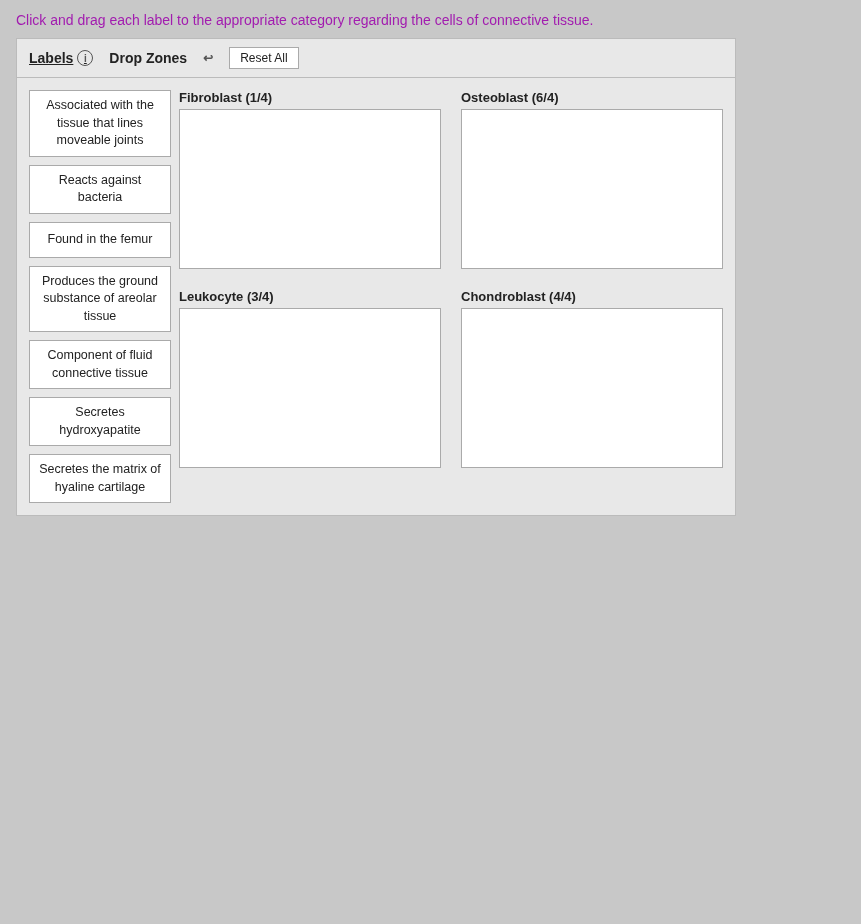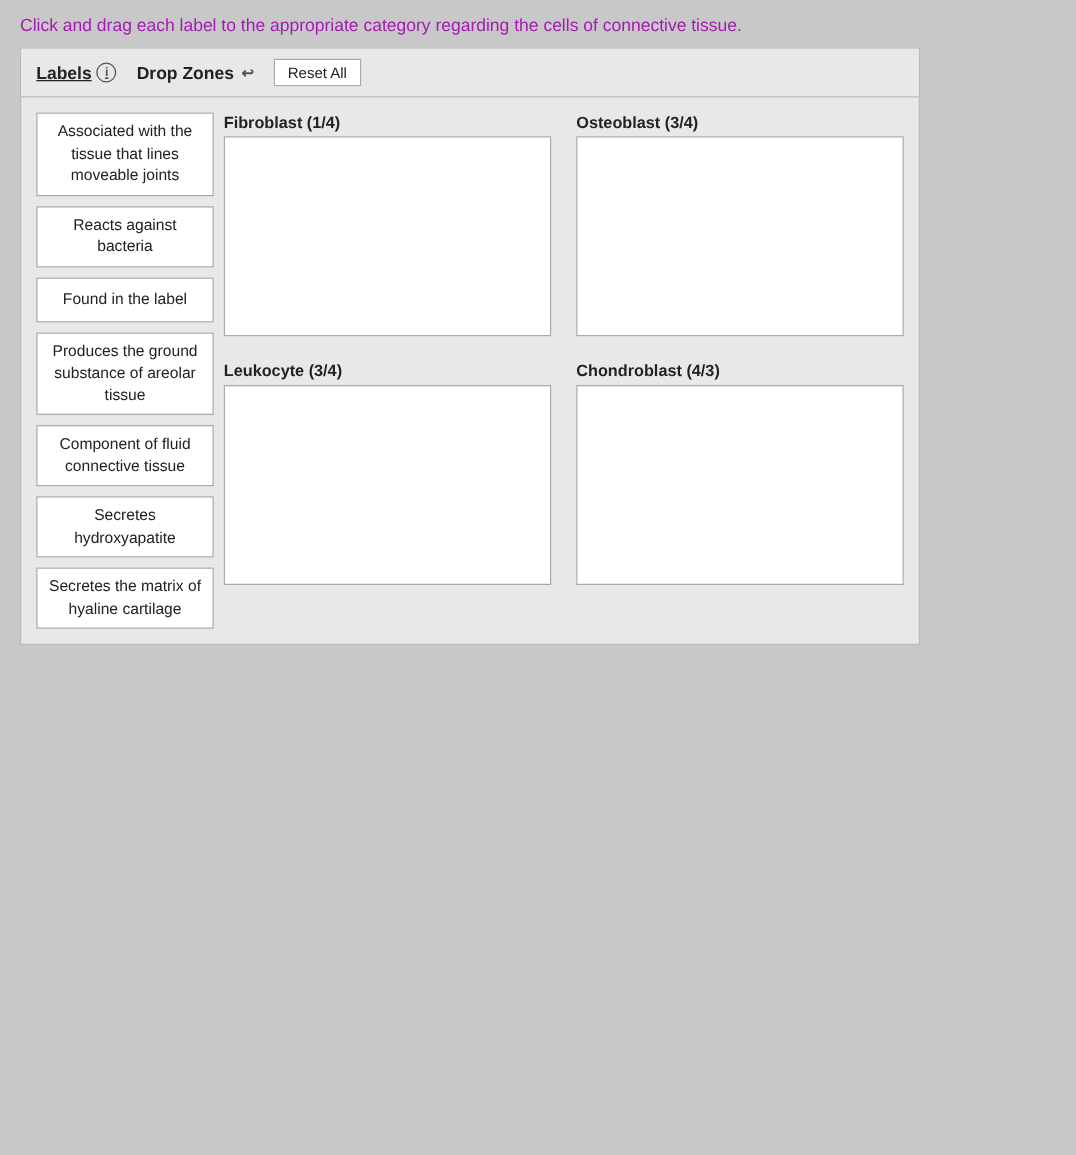--- a/index.html
+++ b/index.html
@@ -55,21 +55,21 @@
       color: #555;
       font-weight: bold;
       cursor: default;
     }
     .header-dropzones {
       font-size: 14px;
       font-weight: bold;
       color: #222;
       display: flex;
       align-items: center;
-      gap: 6px;
+      gap: 16px;
     }
     .arrow-icon {
       font-size: 12px;
       color: #555;
     }
     .reset-btn {
       background: white;
       border: 1px solid #aaa;
       padding: 3px 10px;
       font-size: 12px;
@@ -155,43 +155,43 @@
       <span class="arrow-icon">↩</span>
     </div>
     <button class="reset-btn">Reset All</button>
   </div>
 
   <div class="panel-body">
 
     <div class="labels-column">
       <div class="label-card">Associated with the tissue that lines moveable joints</div>
       <div class="label-card">Reacts against bacteria</div>
-      <div class="label-card">Found in the label</div>
+      <div class="label-card">Found in the femur</div>
       <div class="label-card">Produces the ground substance of areolar tissue</div>
       <div class="label-card">Component of fluid connective tissue</div>
       <div class="label-card">Secretes hydroxyapatite</div>
       <div class="label-card">Secretes the matrix of hyaline cartilage</div>
     </div>
 
     <div class="drop-zones-area">
       <div class="drop-row">
         <div class="drop-zone-group">
           <div class="drop-zone-title">Fibroblast (1/4)</div>
           <div class="drop-box"></div>
         </div>
         <div class="drop-zone-group">
-          <div class="drop-zone-title">Osteoblast (3/4)</div>
+          <div class="drop-zone-title">Osteoblast (6/4)</div>
           <div class="drop-box"></div>
         </div>
       </div>
       <div class="drop-row">
         <div class="drop-zone-group">
           <div class="drop-zone-title">Leukocyte (3/4)</div>
           <div class="drop-box"></div>
         </div>
         <div class="drop-zone-group">
-          <div class="drop-zone-title">Chondroblast (4/3)</div>
+          <div class="drop-zone-title">Chondroblast (4/4)</div>
           <div class="drop-box"></div>
         </div>
       </div>
     </div>
   </div>
 </div>
 
 </body></html>

